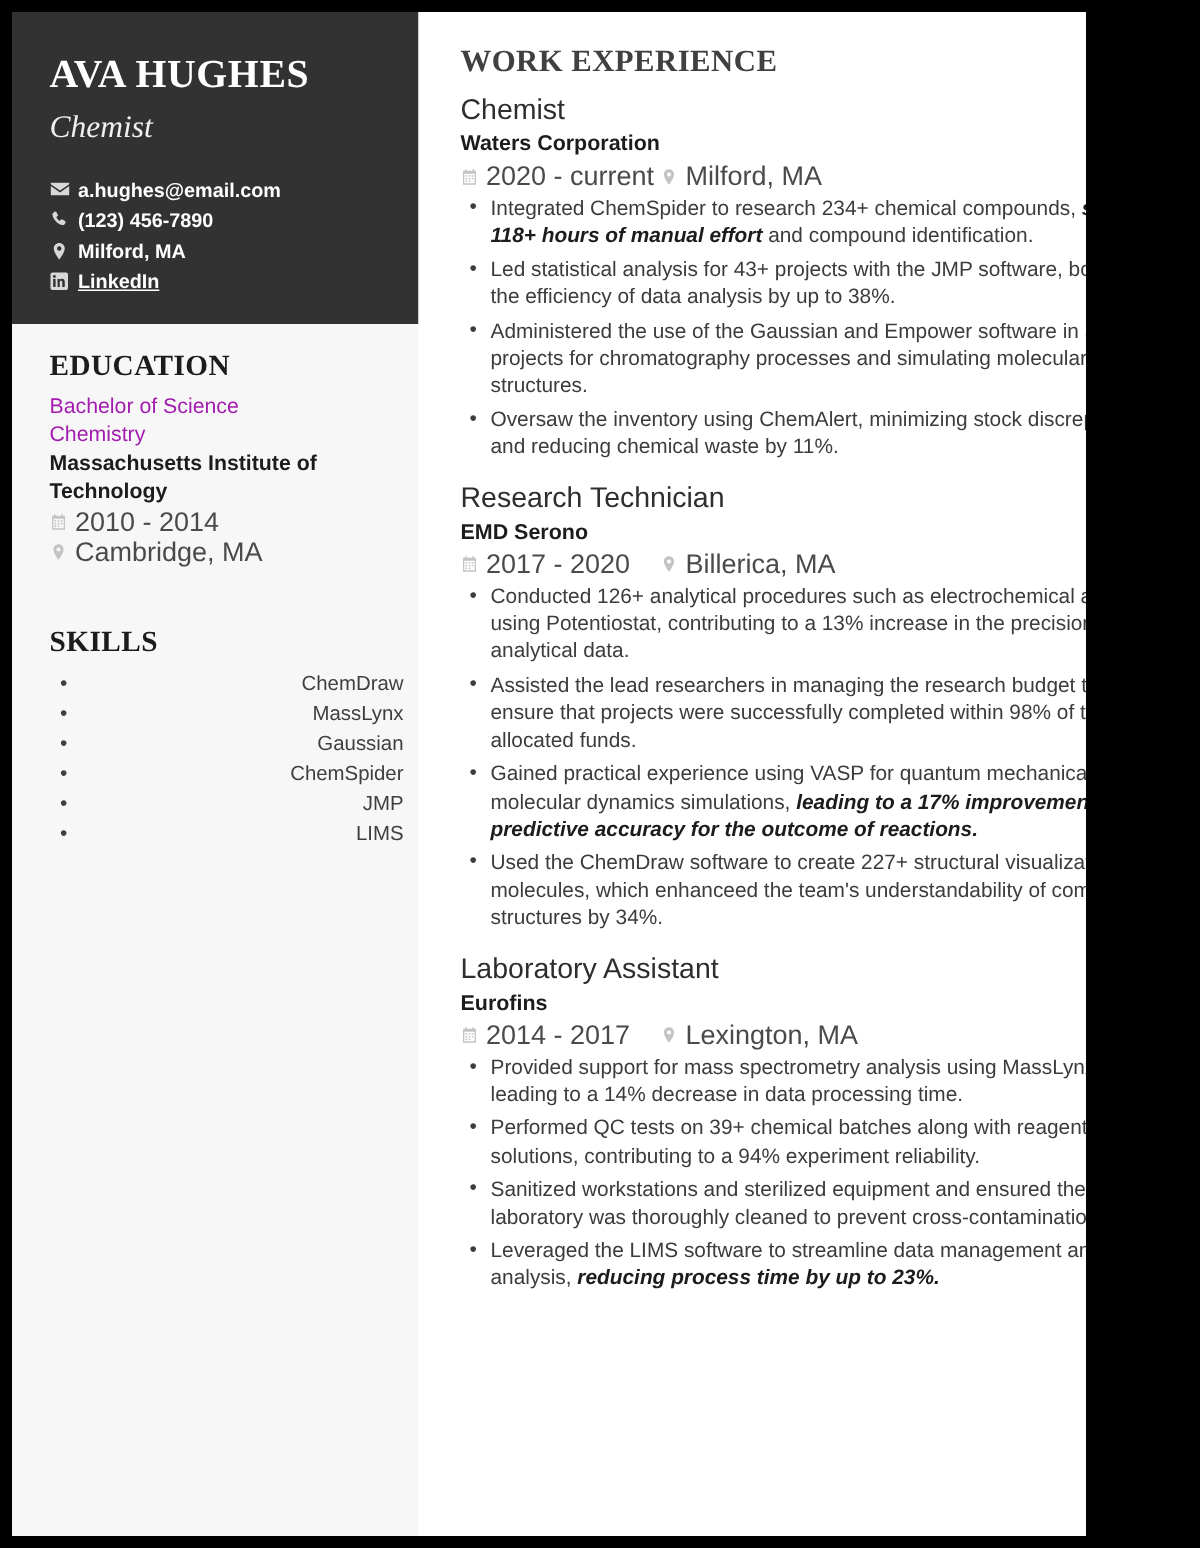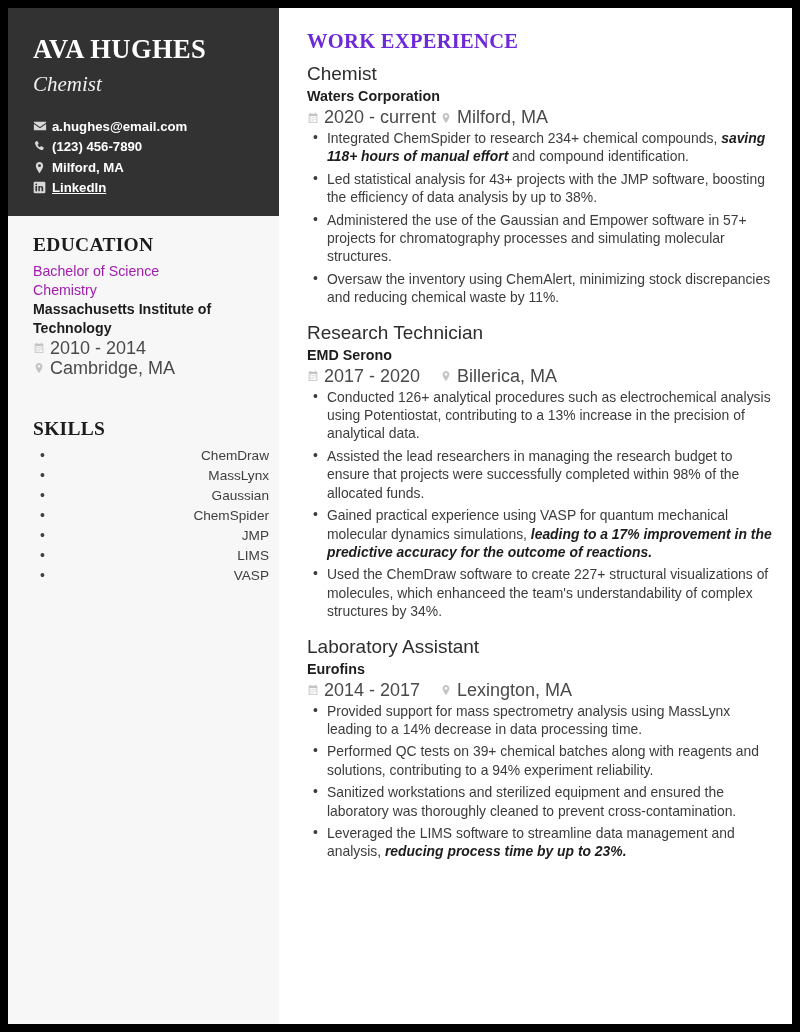--- a/index.html
+++ b/index.html
@@ -10,21 +10,21 @@
   body {
     width: 800px;
     height: 1032px;
     overflow: hidden;
     font-family: "Liberation Sans", sans-serif;
   }
   .page {
     position: absolute;
     left: 8px;
     top: 8px;
-    width: 784px;
+    width: 716px;
     height: 1016px;
     background: #ffffff;
     overflow: hidden;
   }
 
   
   .sidebar {
     position: absolute;
     left: 0;
     top: 0;
@@ -169,21 +169,21 @@
   .main-inner {
     position: absolute;
     left: 28px;
     top: 22px;
     width: 465px;
   }
   .main-heading {
     font-family: "Liberation Serif", serif;
     font-weight: bold;
     font-size: 20.5px;
-    color: #6d28d9;
+    color: #404040;
     letter-spacing: 0.3px;
     margin: 0 0 9px 0;
   }
   .job { margin-bottom: 14px; }
   .job-title {
     font-size: 19px;
     font-weight: 300;
     color: #2e2e2e;
     line-height: 24px;
   }
@@ -318,21 +318,20 @@
 
     <div class="side-section" style="top:410px;">
       <div class="side-heading">SKILLS</div>
       <ul class="skills-ul" id="skills-list">
           <li>ChemDraw</li>
           <li>MassLynx</li>
           <li>Gaussian</li>
           <li>ChemSpider</li>
           <li>JMP</li>
           <li>LIMS</li>
-          <li>VASP</li>
         </ul>
     </div>
 
   </div>
 
   <div class="main">
     <div class="main-inner">
       <div class="main-heading">WORK EXPERIENCE</div>
       <div id="jobs-container">
           <div class="job">

